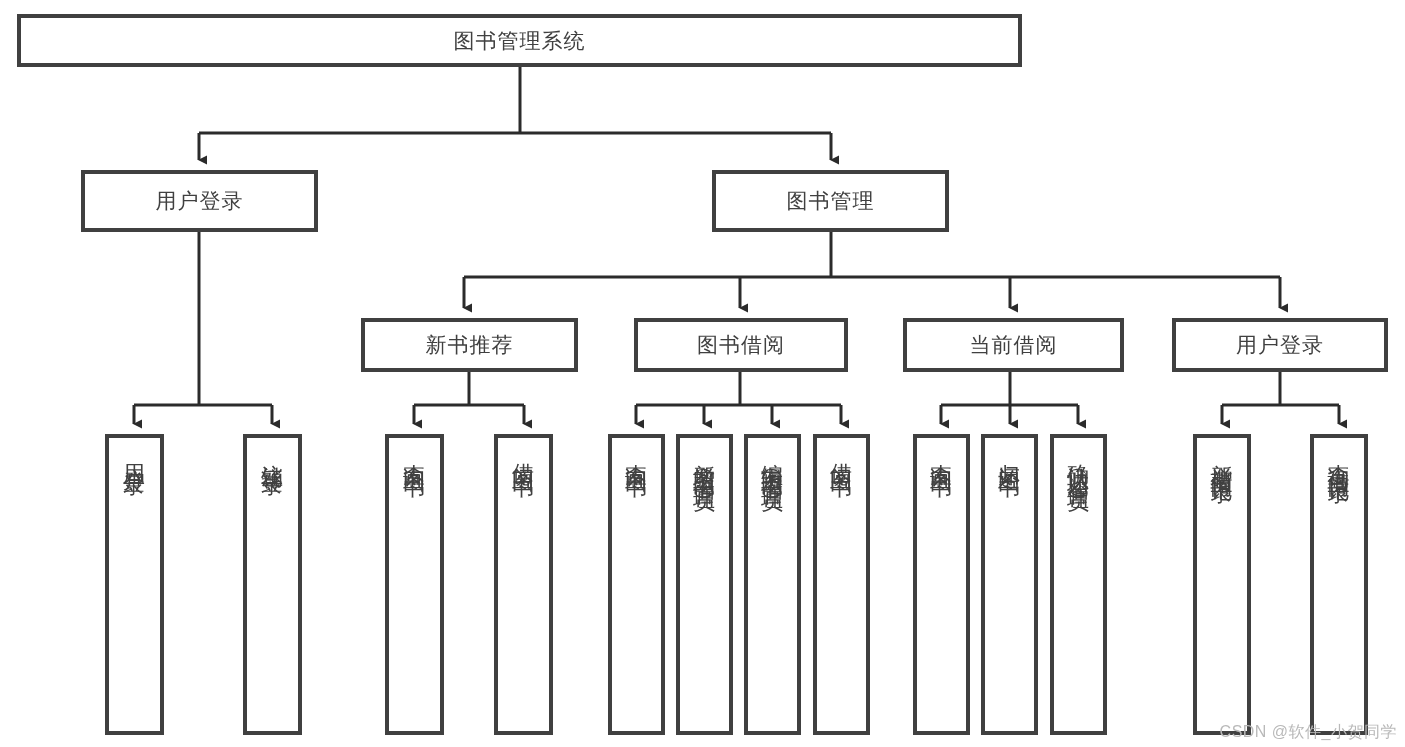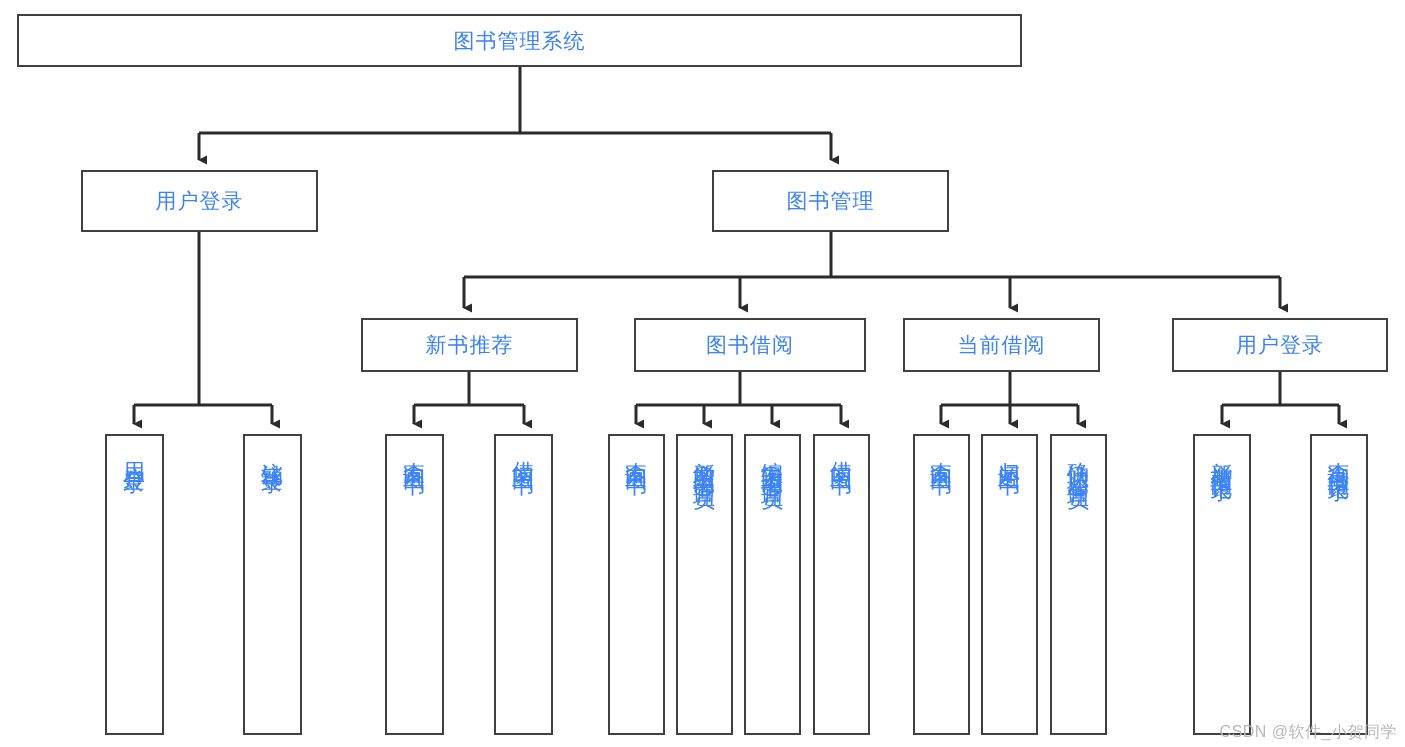--- a/index.html
+++ b/index.html
@@ -8,26 +8,26 @@
     background:#ffffff;
     font-family:"Liberation Sans","DejaVu Sans",sans-serif;
     overflow:hidden;
   }
   #canvas{position:relative;width:1405px;height:747px;}
   svg.edges{position:absolute;left:0;top:0;width:1405px;height:747px;pointer-events:none;}
 
   .node{
     position:absolute;
     box-sizing:border-box;
-    border:2px solid #404040;
+    border:4px solid #404040;
     background:#ffffff;
     display:flex;
     align-items:center;
     justify-content:center;
-    color:#3b82f6;
+    color:#404040;
   }
   .node .lbl{
     display:block;
     text-align:center;
     white-space:nowrap;
     letter-spacing:1px;
   }
   .node.h .lbl{font-size:21px;line-height:1.1;}
   .node.root .lbl{font-size:21px;}
   
@@ -117,24 +117,24 @@
   <div class="node h" style="left:81px;top:170px;width:237px;height:62px;">
     <span class="lbl">用户登录</span>
   </div>
   <div class="node h" style="left:712px;top:170px;width:237px;height:62px;">
     <span class="lbl">图书管理</span>
   </div>
 
   <div class="node h" style="left:361px;top:318px;width:217px;height:54px;">
     <span class="lbl">新书推荐</span>
   </div>
-  <div class="node h" style="left:634px;top:318px;width:232px;height:54px;">
+  <div class="node h" style="left:634px;top:318px;width:214px;height:54px;">
     <span class="lbl">图书借阅</span>
   </div>
-  <div class="node h" style="left:903px;top:318px;width:197px;height:54px;">
+  <div class="node h" style="left:903px;top:318px;width:221px;height:54px;">
     <span class="lbl">当前借阅</span>
   </div>
   <div class="node h" style="left:1172px;top:318px;width:216px;height:54px;">
     <span class="lbl">用户登录</span>
   </div>
 
   <div class="node v" style="left:105px;top:434px;width:59px;height:301px;">
     <span class="lbl">用户登录</span>
   </div>
   <div class="node v" style="left:243px;top:434px;width:59px;height:301px;">

